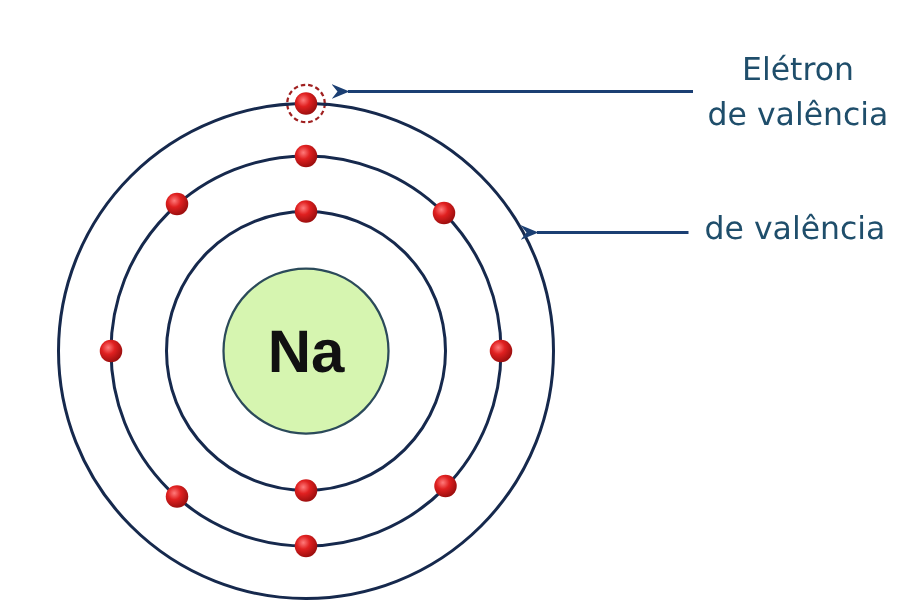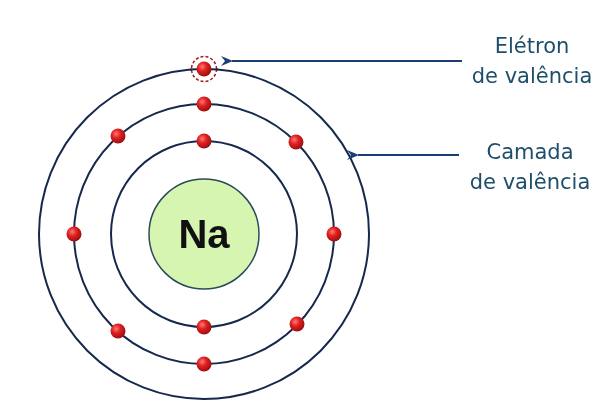--- a/index.html
+++ b/index.html
@@ -59,15 +59,14 @@
   <line x1="462" y1="61" x2="232" y2="61" stroke="#1b3f73" stroke-width="2" marker-end="url(#arrowHead)"></line>
   <line x1="459" y1="155" x2="358" y2="155" stroke="#1b3f73" stroke-width="2" marker-end="url(#arrowHead)"></line>
 </svg>
 
 <div class="label" style="left:462px; top:31px; width:140px;">
   <span>Elétron</span>
   <span>de valência</span>
 </div>
 
 <div class="label" style="left:460px; top:137px; width:140px;">
-  <span>Camada</span>
   <span>de valência</span>
 </div>
 
 </body></html>

